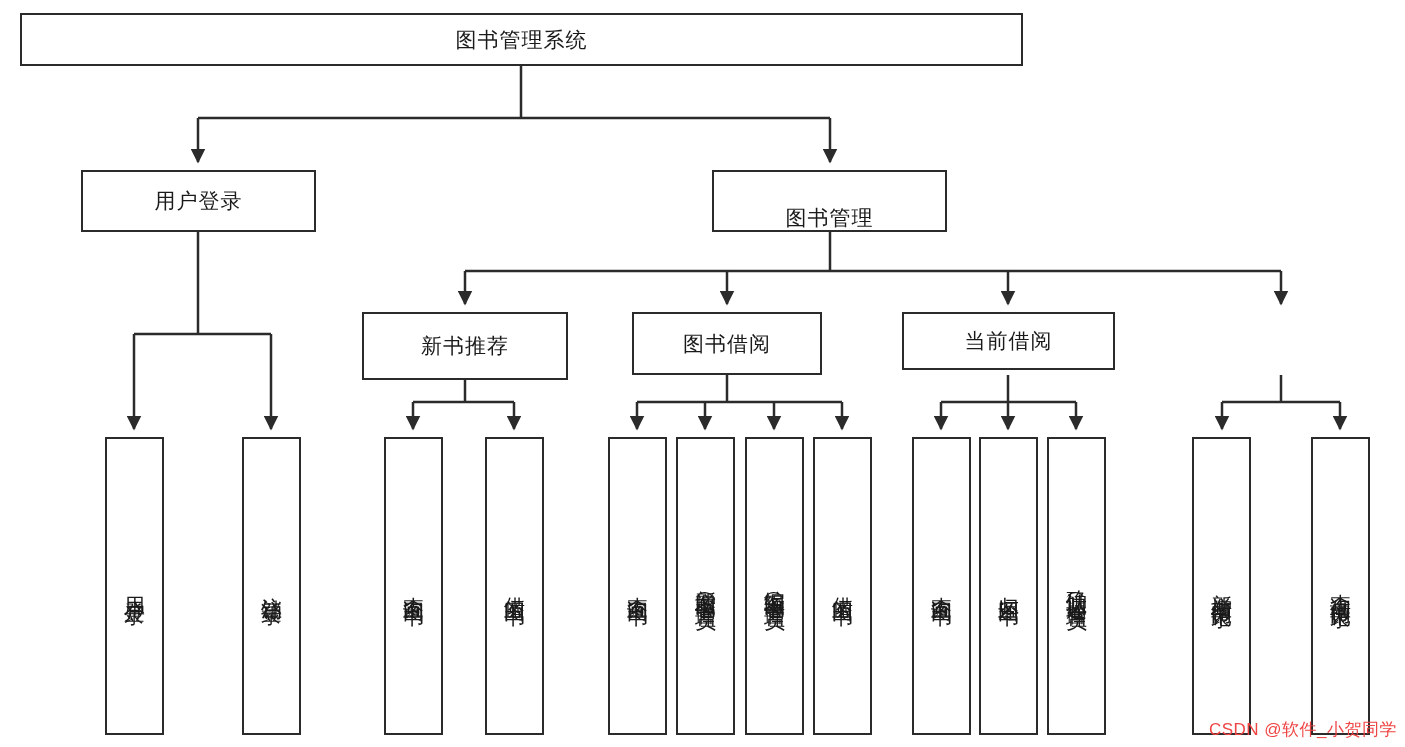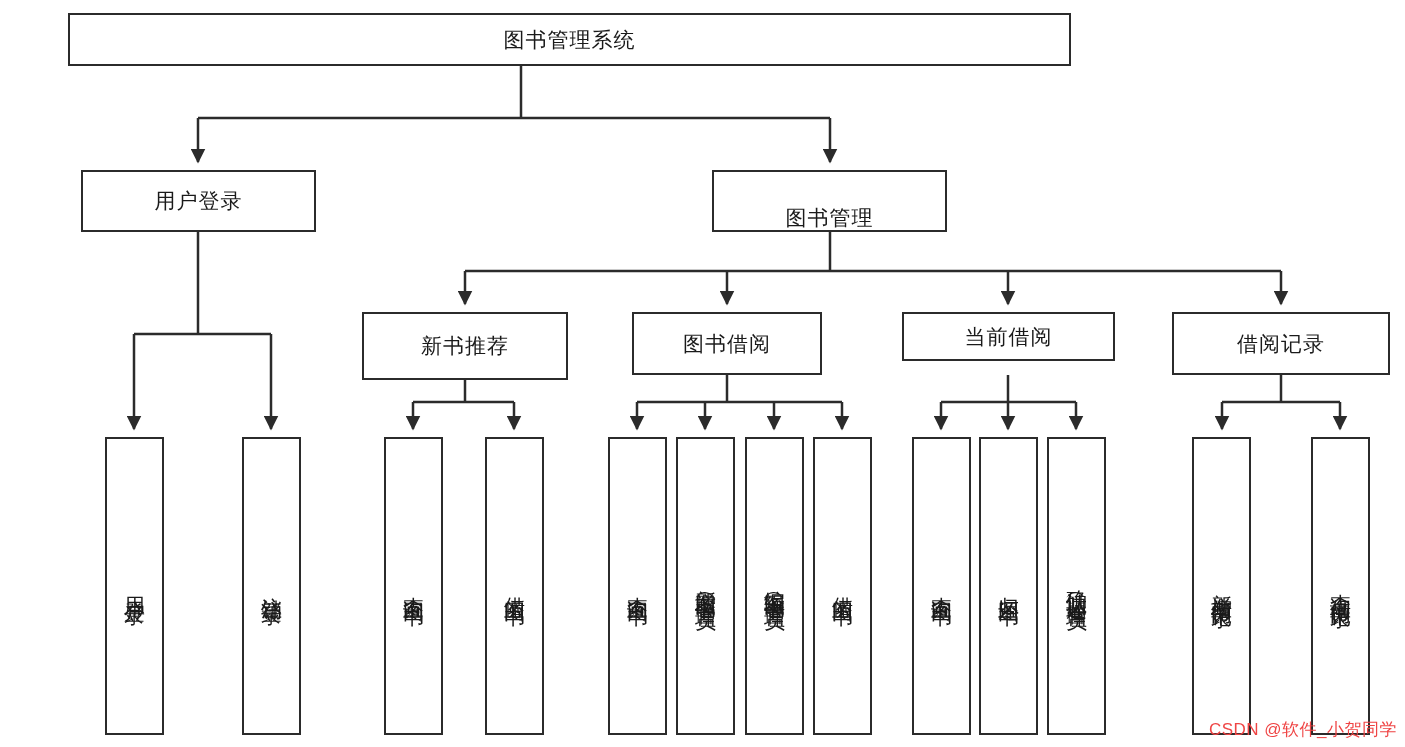--- a/index.html
+++ b/index.html
@@ -113,42 +113,39 @@
       <path d="M 1008 402 L 1008 429" marker-end="url(#arrow)"></path>
       <path d="M 1076 402 L 1076 429" marker-end="url(#arrow)"></path>
 
       <path d="M 1281 375 L 1281 402"></path>
       <path d="M 1222 402 L 1340 402"></path>
       <path d="M 1222 402 L 1222 429" marker-end="url(#arrow)"></path>
       <path d="M 1340 402 L 1340 429" marker-end="url(#arrow)"></path>
     </g>
   </svg>
 
-  <div class="node horiz" style="left:20px; top:13px; width:1003px; height:53px;margin-left:48px;">
+  <div class="node horiz" style="left:20px; top:13px; width:1003px; height:53px;">
     <span>图书管理系统</span>
   </div>
 
   <div class="node horiz" style="left:81px; top:170px; width:235px; height:62px;">
     <span>用户登录</span>
   </div>
   <div class="node horiz" style="left:712px; top:170px; width:235px; height:62px;align-items:flex-end;">
     <span>图书管理</span>
   </div>
 
   <div class="node horiz" style="left:362px; top:312px; width:206px; height:68px;">
     <span>新书推荐</span>
   </div>
   <div class="node horiz" style="left:632px; top:312px; width:190px; height:63px;">
     <span>图书借阅</span>
   </div>
-  <div class="node horiz" style="left:902px; top:312px; width:213px; height:49px;">
+  <div class="node horiz" style="left:902px; top:312px; width:213px; height:58px;">
     <span>当前借阅</span>
-  </div>
-  <div class="node horiz" style="left:1172px; top:312px; width:218px; height:63px;">
-    <span>借阅记录</span>
   </div>
 
   <div class="node vert" style="left:105px; top:437px; width:59px; height:298px;">
     <span class="vtext">用户登录</span>
   </div>
   <div class="node vert" style="left:242px; top:437px; width:59px; height:298px;">
     <span class="vtext">注销登录</span>
   </div>
 
   <div class="node vert" style="left:384px; top:437px; width:59px; height:298px;">

